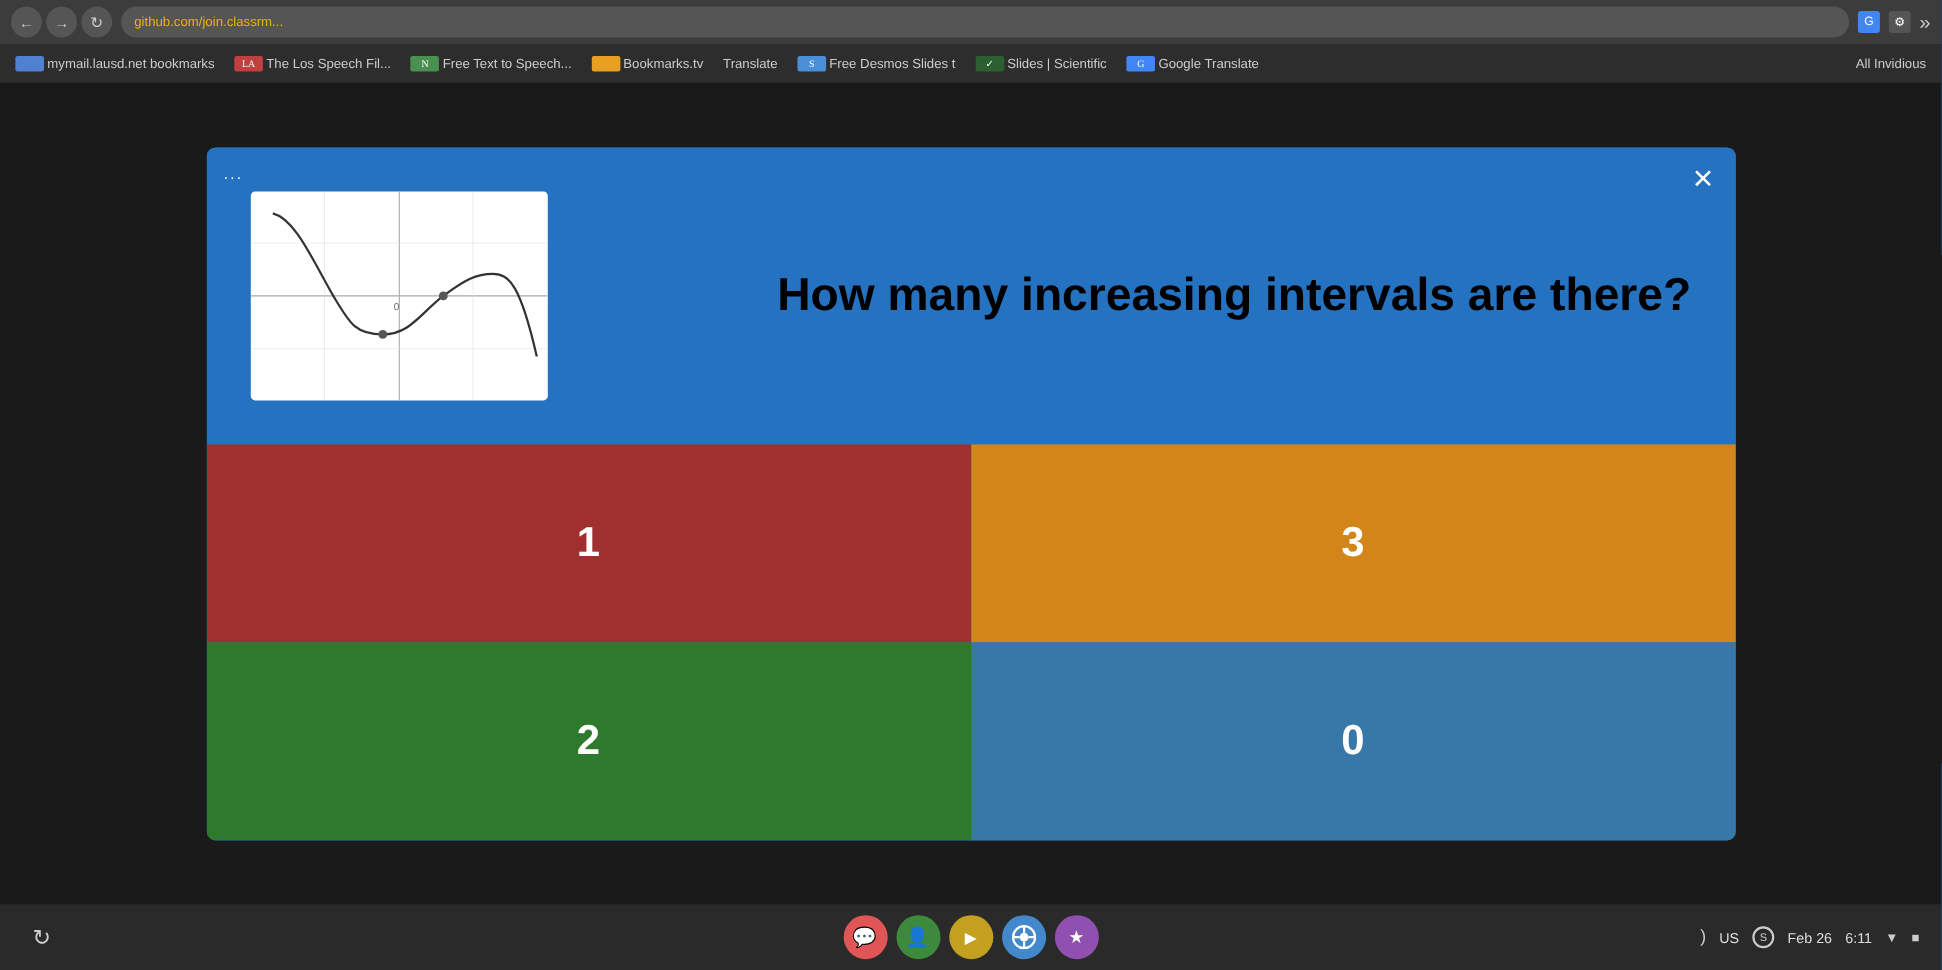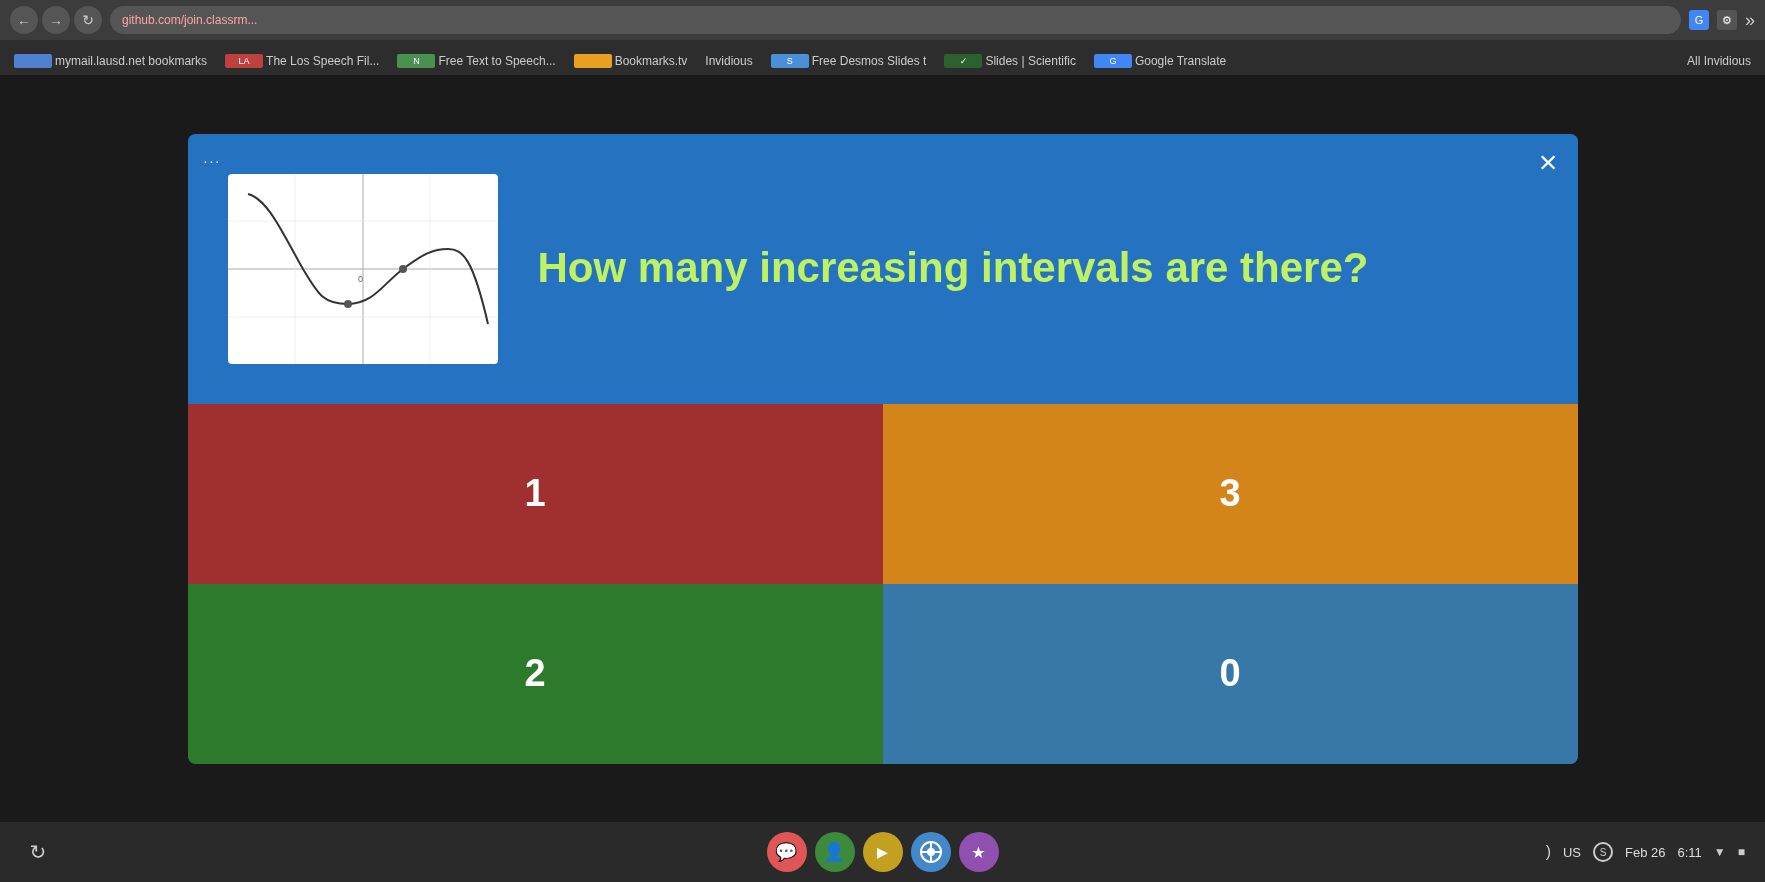--- a/index.html
+++ b/index.html
@@ -59,43 +59,44 @@
       color: #ddd;
       font-size: 13px;
       display: flex;
       align-items: center;
     }
 
     .bookmarks-bar {
       height: 35px;
       background: #2d2d2d;
       display: flex;
-      align-items: flex-start;
+      align-items: center;
       padding: 12px 8px;
       gap: 6px;
       overflow: hidden;
     }
 
     .bookmark-item {
       color: #ccc;
       font-size: 12px;
       padding: 2px 6px;
       cursor: pointer;
       white-space: nowrap;
       display: flex;
       align-items: center;
       gap: 3px;
     }
 
     .bookmark-icon {
-      width: 38px;
+      width: 26px;
       height: 14px;
       background: #888;
       border-radius: 2px;
       display: inline-block;
+      font-family: Liberation Serif, serif;
     }
 
     
     .extensions-area {
       display: flex;
       align-items: center;
       gap: 8px;
     }
 
     .ext-icon {
@@ -173,25 +174,26 @@
       overflow: hidden;
     }
 
     
     .graph-svg {
       width: 100%;
       height: 100%;
     }
 
     .question-text {
-      color: #bef264;
+      color: #000000;
       font-size: 42px;
       font-weight: bold;
       line-height: 1.2;
       flex: 1;
+      text-align: right;
     }
 
     
     .answers-grid {
       display: grid;
       grid-template-columns: 1fr 1fr;
       grid-template-rows: 1fr 1fr;
       width: 100%;
       height: 360px;
     }
@@ -267,21 +269,21 @@
 
 <div class="browser-chrome">
 
   <div class="browser-toolbar">
     <div class="nav-buttons">
       <button class="nav-btn">←</button>
       <button class="nav-btn">→</button>
       <button class="nav-btn">↻</button>
     </div>
     <div class="address-bar">
-      <span style="color:#fca5a5;font-size:12px;">github.com/join.classrm...</span>
+      <span style="color:#eab308;font-size:12px;">github.com/join.classrm...</span>
     </div>
     <div class="extensions-area">
       <div class="ext-icon" style="background:#4285f4;">G</div>
       <div class="ext-icon" style="background:#555;">⚙</div>
       <span style="color:#ccc;font-size:18px;cursor:pointer;">»</span>
     </div>
   </div>
 
   <div class="bookmarks-bar">
     <span class="bookmark-item">
@@ -294,21 +296,21 @@
     </span>
     <span class="bookmark-item">
       <span class="bookmark-icon" style="background:#4a9050;font-size:9px;color:white;display:inline-flex;align-items:center;justify-content:center;">N</span>
       <span>Free Text to Speech...</span>
     </span>
     <span class="bookmark-item">
       <span class="bookmark-icon" style="background:#e8a020;"></span>
       <span>Bookmarks.tv</span>
     </span>
     <span class="bookmark-item">
-      <span>Invidious</span>
+      <span>Translate</span>
     </span>
     <span class="bookmark-item">
       <span class="bookmark-icon" style="background:#4a90d9;font-size:9px;color:white;display:inline-flex;align-items:center;justify-content:center;">S</span>
       <span>Free Desmos Slides t</span>
     </span>
     <span class="bookmark-item">
       <span class="bookmark-icon" style="background:#2d6030;font-size:9px;color:white;display:inline-flex;align-items:center;justify-content:center;">✓</span>
       <span>Slides | Scientific</span>
     </span>
     <span class="bookmark-item">

